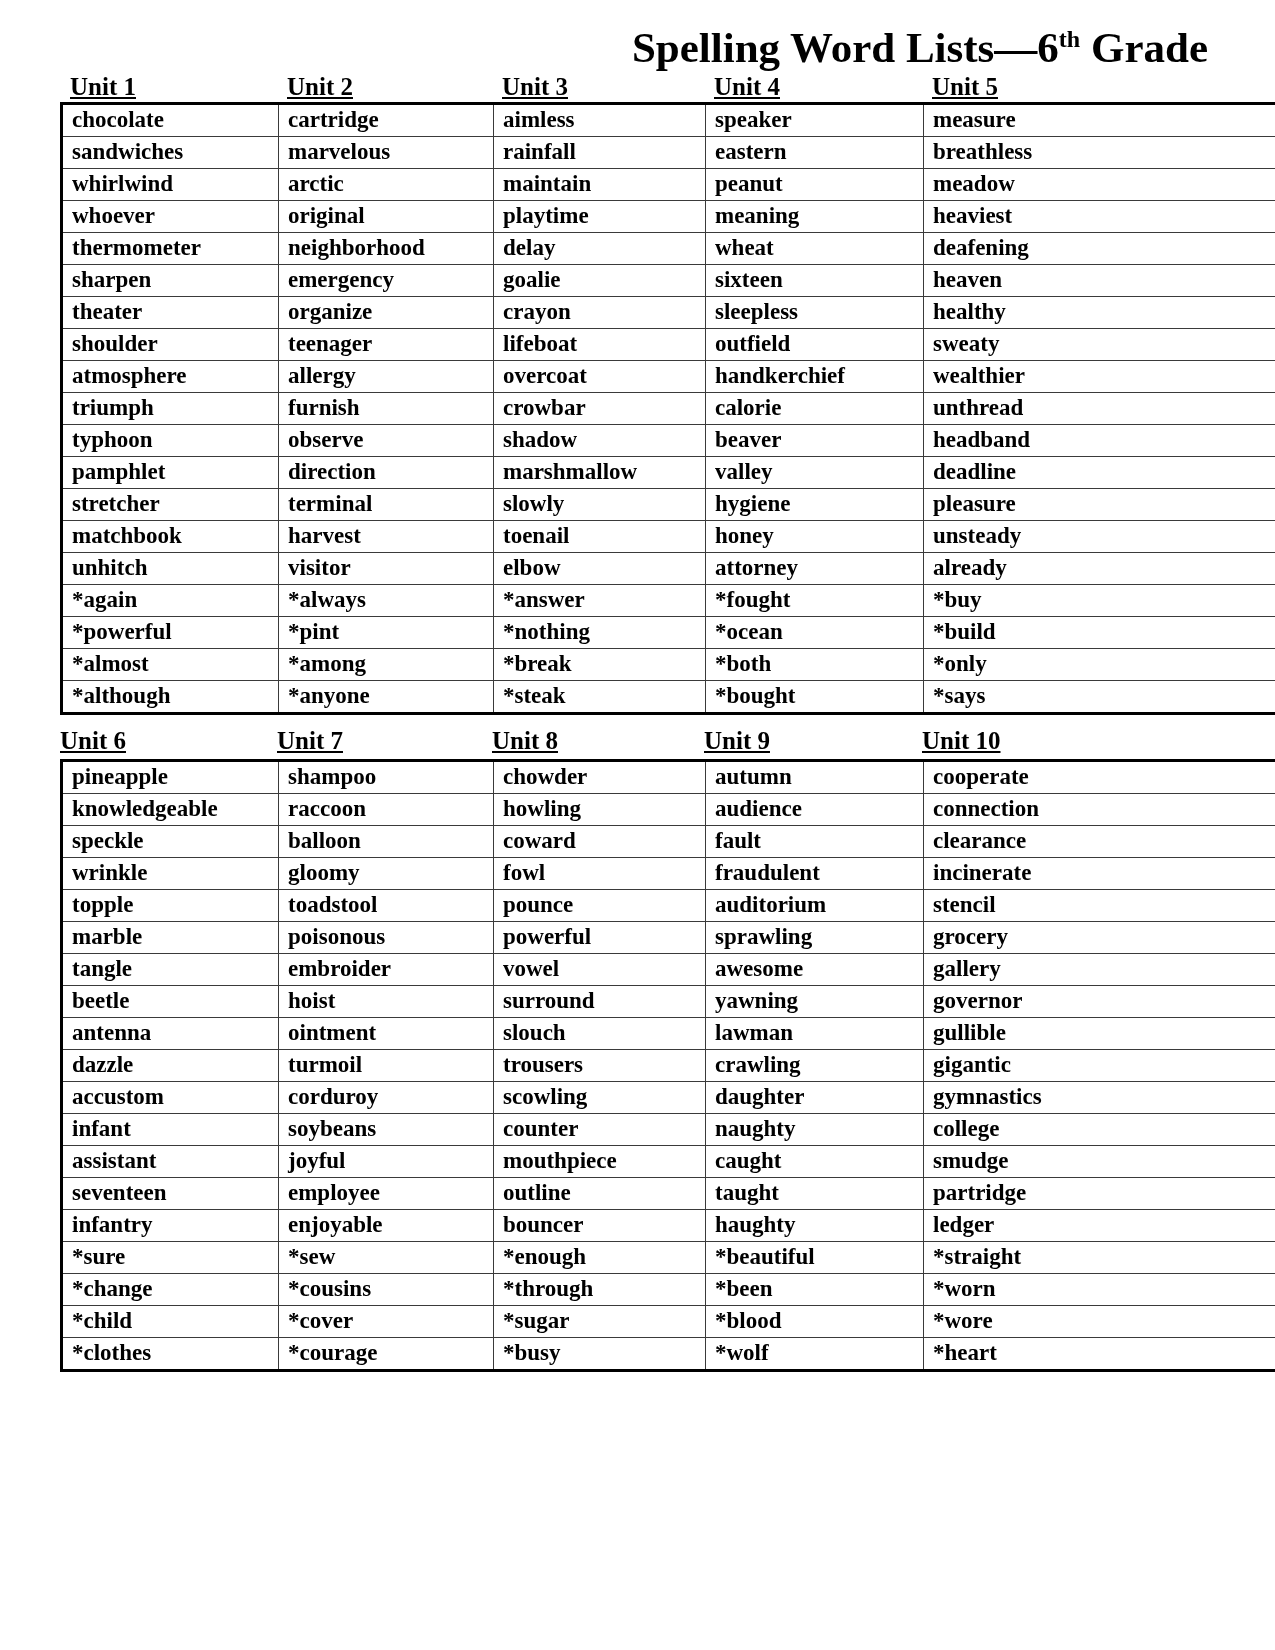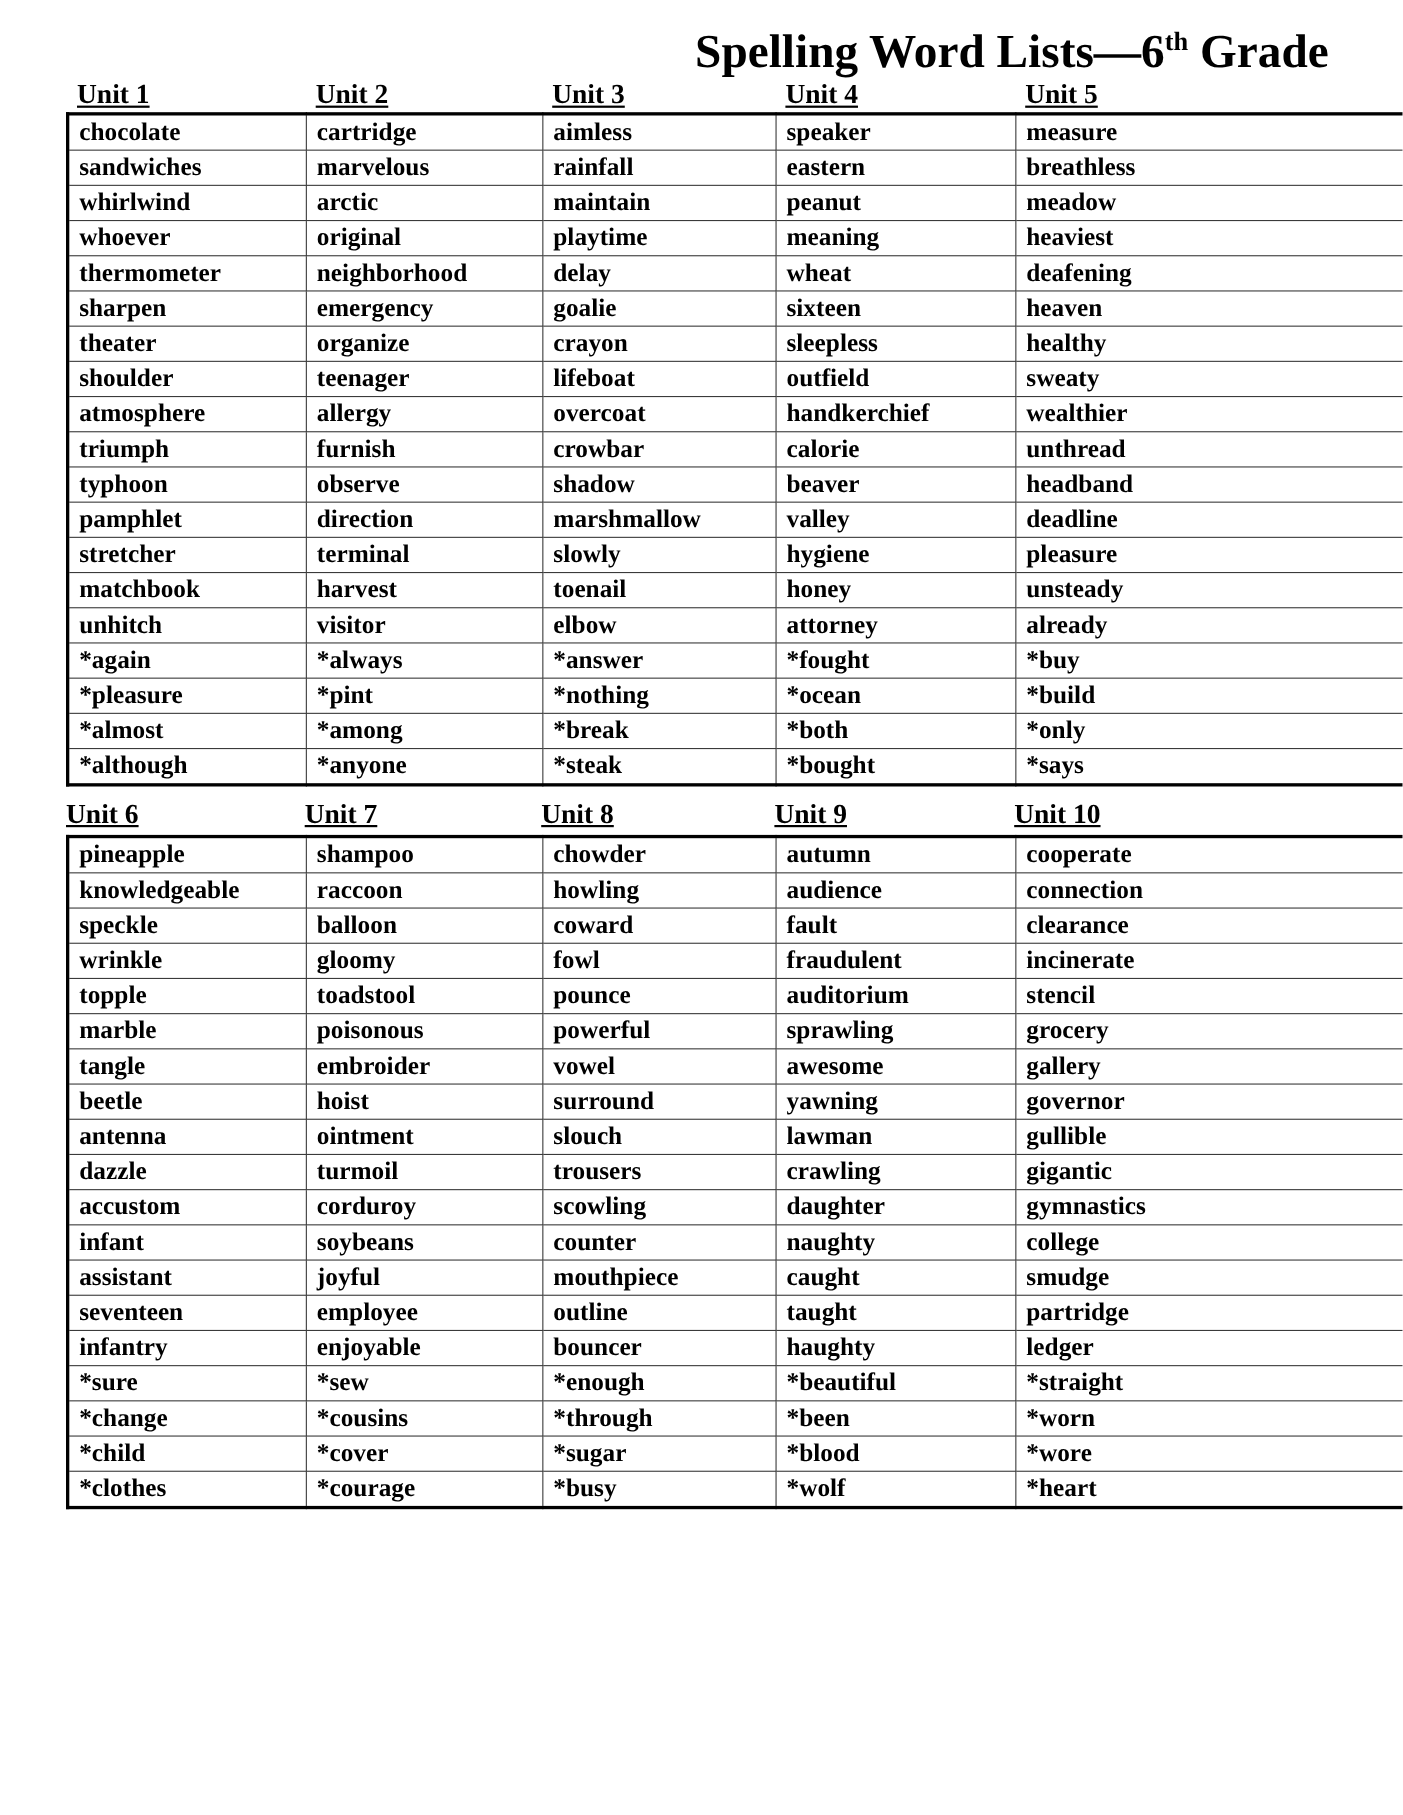--- a/index.html
+++ b/index.html
@@ -198,21 +198,21 @@
             <td>already</td>
           </tr>
           <tr>
             <td>*again</td>
             <td>*always</td>
             <td>*answer</td>
             <td>*fought</td>
             <td>*buy</td>
           </tr>
           <tr>
-            <td>*pleasure</td>
+            <td>*powerful</td>
             <td>*pint</td>
             <td>*nothing</td>
             <td>*ocean</td>
             <td>*build</td>
           </tr>
           <tr>
             <td>*almost</td>
             <td>*among</td>
             <td>*break</td>
             <td>*both</td>

